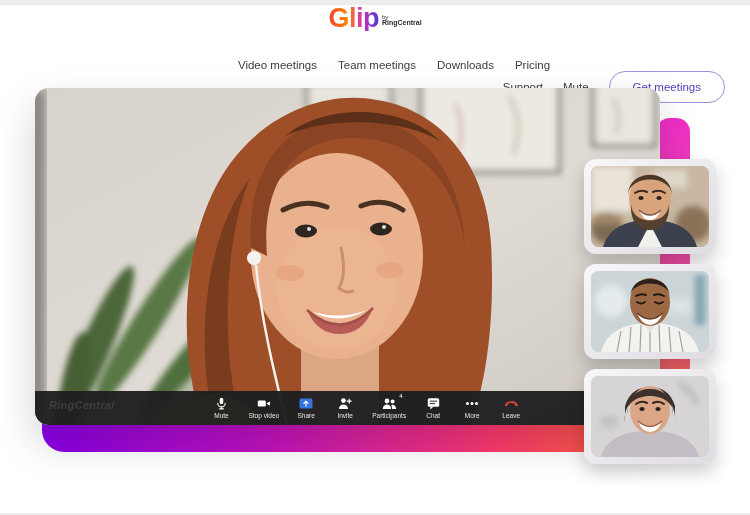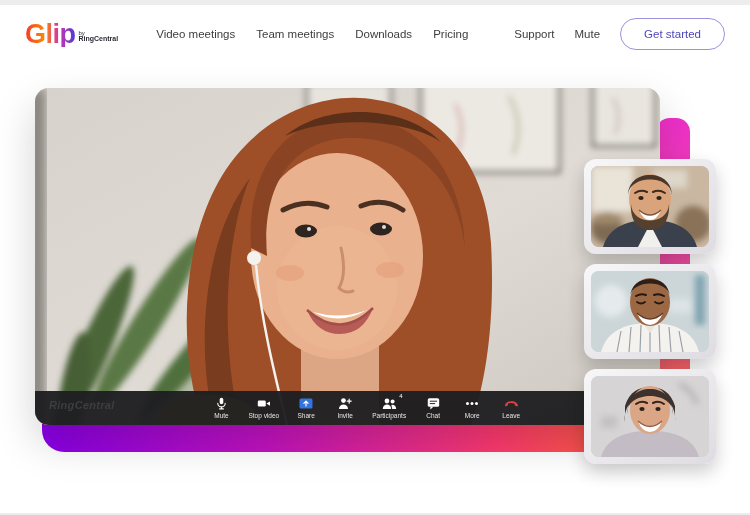--- a/index.html
+++ b/index.html
@@ -7,35 +7,35 @@
   .page {
     position:relative; width:750px; height:515px; overflow:hidden;
     background:#ffffff; font-family:"Liberation Sans", sans-serif;
     border-bottom:2px solid #ececec;
   }
   .top-strip { position:absolute; top:0; left:0; width:750px; height:5px; background:#ededed; }
 
   
   .header {
     position:absolute; top:5px; left:0; width:750px; height:57px;
-    display:flex; align-items:center; padding:0 25px; background:#fff;
+    display:flex; align-items:center; padding:0 25px; background:#fff;flex-direction:column;
   }
   .logo { display:flex; align-items:flex-start; cursor:pointer; }
   .logo-text {
     font-size:27px; font-weight:800; letter-spacing:-0.5px; line-height:26px;
     background:linear-gradient(90deg,#f4392e 0%,#ff8800 38%,#d232b4 66%,#4b3bd8 100%);
     -webkit-background-clip:text; background-clip:text; color:transparent;
   }
   @supports not ((-webkit-background-clip:text) or (background-clip:text)) {
     .logo-text { color:#d232b4; background:none; }
   }
   .logo-by { margin-left:3px; margin-top:9px; line-height:6px; }
   .logo-by .by { font-size:6px; color:#2b2b33; display:block; }
   .logo-by .company { font-size:7px; font-weight:bold; color:#2b2b33; display:block; }
-  .nav { display:flex; align-items:center; margin-left:38px; gap:21px; }
+  .nav { display:flex; align-items:center; margin-left:38px; gap:21px;margin-top:28px; }
   .nav-item { font-size:11.5px; color:#3d3d3d; cursor:pointer; white-space:nowrap; }
   .header-right { margin-left:auto; display:flex; align-items:center; gap:20px; }
   .cta-btn {
     border:1px solid #9b92dd; border-radius:999px; background:#fff;
     color:#4f46ba; font-size:11.5px; padding:9px 23px; cursor:pointer;
     font-family:"Liberation Sans", sans-serif;
   }
 
   
   .backdrop-right {
@@ -103,21 +103,21 @@
     </div>
     <div class="nav">
       <span class="nav-item">Video meetings</span>
       <span class="nav-item">Team meetings</span>
       <span class="nav-item">Downloads</span>
       <span class="nav-item">Pricing</span>
     </div>
     <div class="header-right">
       <span class="nav-item">Support</span>
       <span class="nav-item">Mute</span>
-      <button class="cta-btn">Get started</button>
+      <button class="cta-btn">Get meetings</button>
     </div>
   </div>
 
   <div class="backdrop-right"></div>
   <div class="backdrop-bottom"></div>
 
   <div class="main-video">
     <svg class="scene" width="625" height="337" viewBox="0 0 625 337" preserveAspectRatio="none">
       <defs>
         <filter id="b6">

